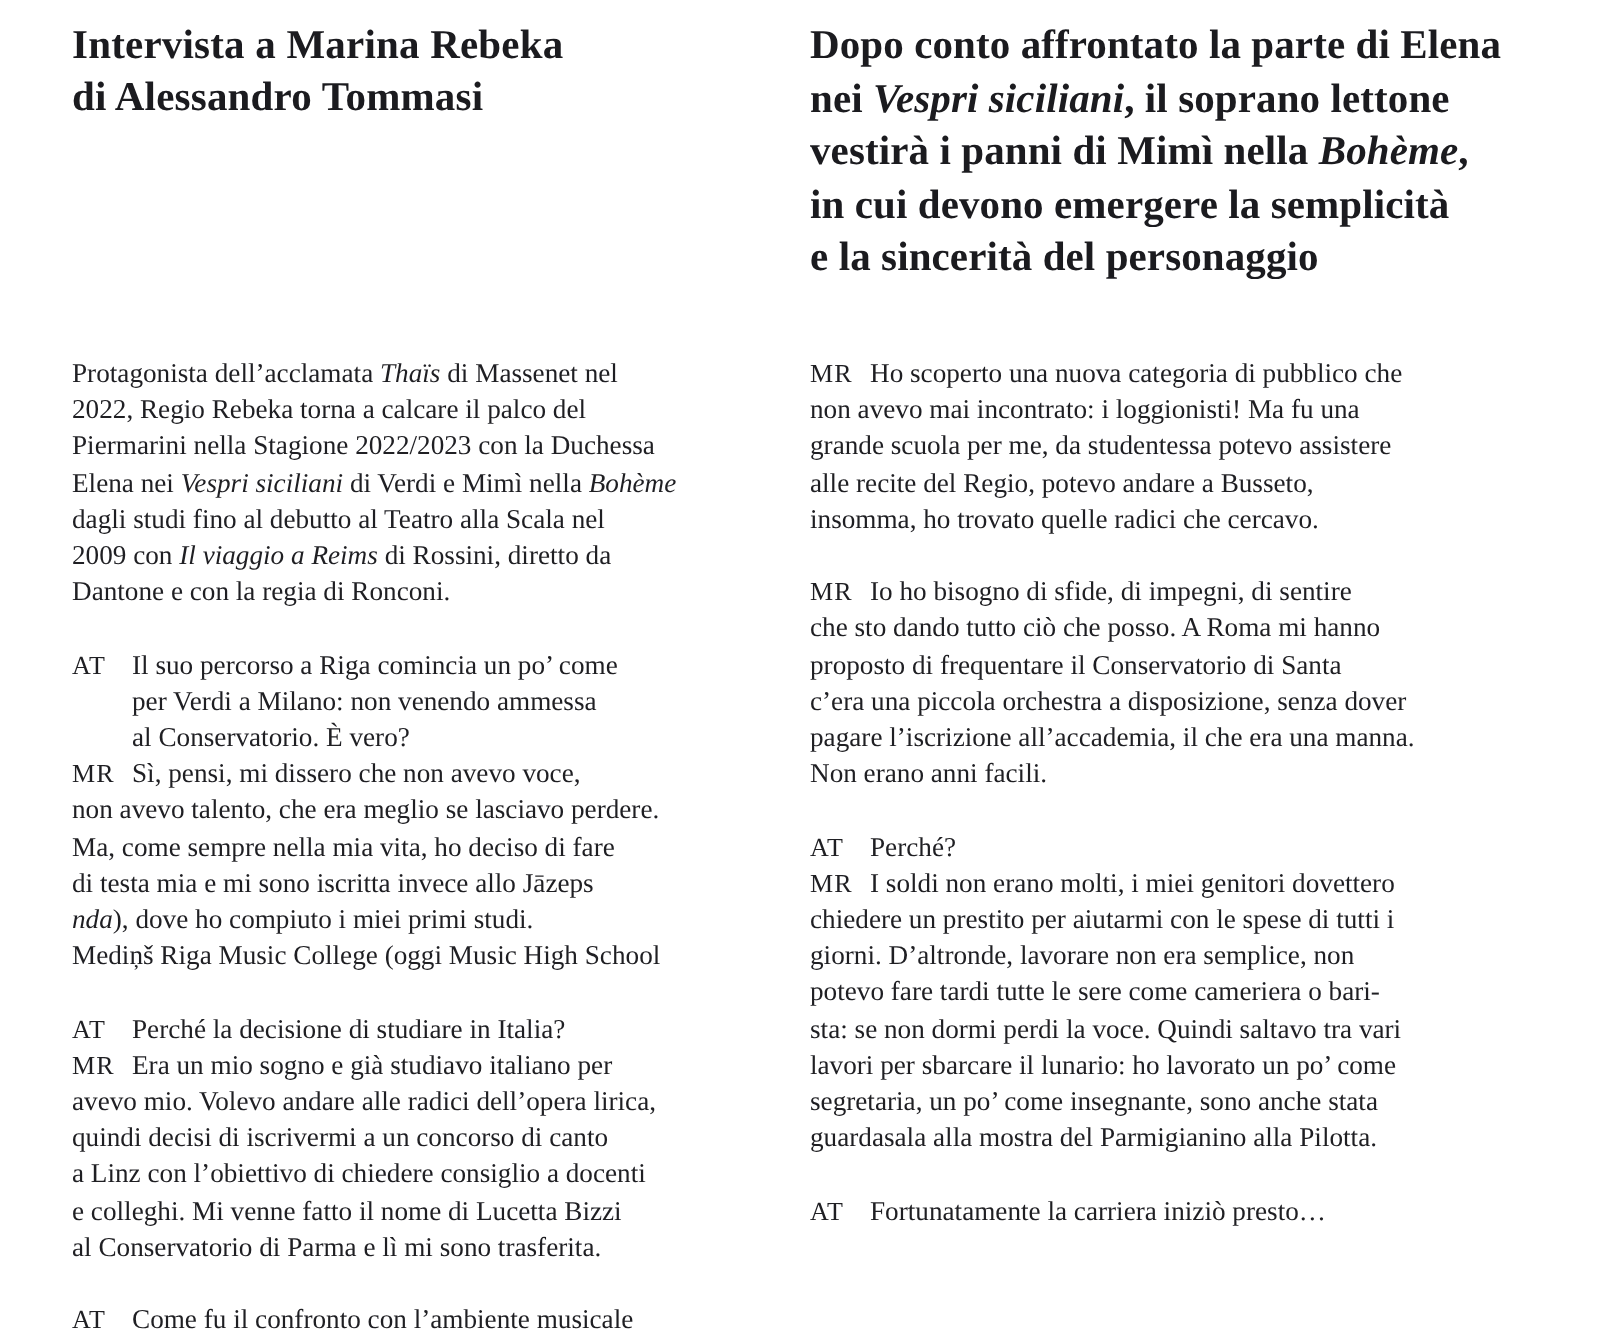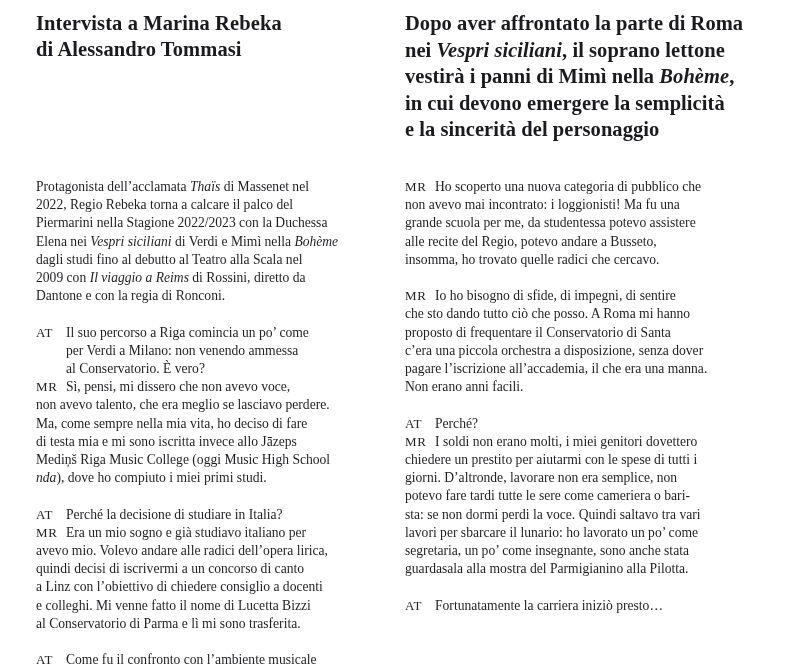--- a/index.html
+++ b/index.html
@@ -144,22 +144,22 @@
             <div class="turn q">
               <span class="ln first"><span class="spk">AT</span><span>Il suo percorso a Riga comincia un po’ come</span></span>
               <span class="ln"><span>per Verdi a Milano: non venendo ammessa</span></span>
               <span class="ln"><span>al Conservatorio. È vero?</span></span>
             </div>
             <div class="turn a">
               <span class="ln first"><span class="spk">MR</span><span>Sì, pensi, mi dissero che non avevo voce,</span></span>
               <span class="ln"><span>non avevo talento, che era meglio se lasciavo perdere.</span></span>
               <span class="ln"><span>Ma, come sempre nella mia vita, ho deciso di fare</span></span>
               <span class="ln"><span>di testa mia e mi sono iscritta invece allo Jāzeps</span></span>
+              <span class="ln"><span><i>nda</i>), dove ho compiuto i miei primi studi.</span></span>
               <span class="ln"><span>Mediņš Riga Music College (oggi Music High School</span></span>
-              <span class="ln"><span><i>nda</i>), dove ho compiuto i miei primi studi.</span></span>
             </div>
             <div class="gap"></div>
             <div class="turn q">
               <span class="ln first"><span class="spk">AT</span><span>Perché la decisione di studiare in Italia?</span></span>
             </div>
             <div class="turn a">
               <span class="ln first"><span class="spk">MR</span><span>Era un mio sogno e già studiavo italiano per</span></span>
               <span class="ln"><span>avevo mio. Volevo andare alle radici dell’opera lirica,</span></span>
               <span class="ln"><span>quindi decisi di iscrivermi a un concorso di canto</span></span>
               <span class="ln"><span>a Linz con l’obiettivo di chiedere consiglio a docenti</span></span>
@@ -171,21 +171,21 @@
               <span class="ln first"><span class="spk">AT</span><span>Come fu il confronto con l’ambiente musicale</span></span>
             </div>
           </div>
       </div>
     </div>
 
     <div class="col col-right">
       <div style="padding:10px 30px 0 5px;">
         <div class="headline-zone">
           <h2 class="standfirst">
-              <span class="ln first">Dopo aver affrontato la parte di Roma</span>
+              <span class="ln first">Dopo conto affrontato la parte di Elena</span>
               <span class="ln">nei <i>Vespri siciliani</i>, il soprano lettone</span>
               <span class="ln">vestirà i panni di Mimì nella <i>Bohème</i>,</span>
               <span class="ln">in cui devono emergere la semplicità</span>
               <span class="ln">e la sincerità del personaggio</span>
             </h2>
         </div>
         <div class="body-zone">
           <div class="qa tight">
               <div class="turn a">
                 <span class="ln first"><span class="spk">MR</span><span>Ho scoperto una nuova categoria di pubblico che</span></span>

